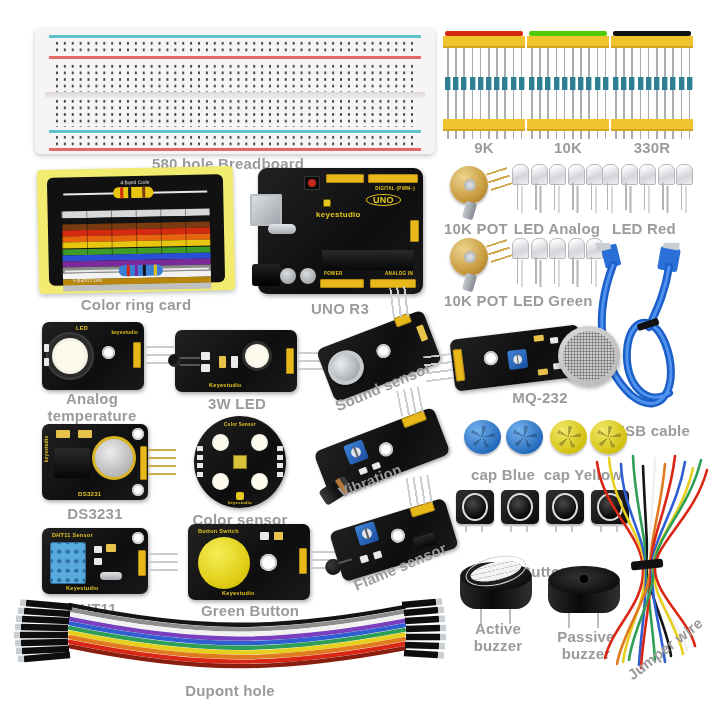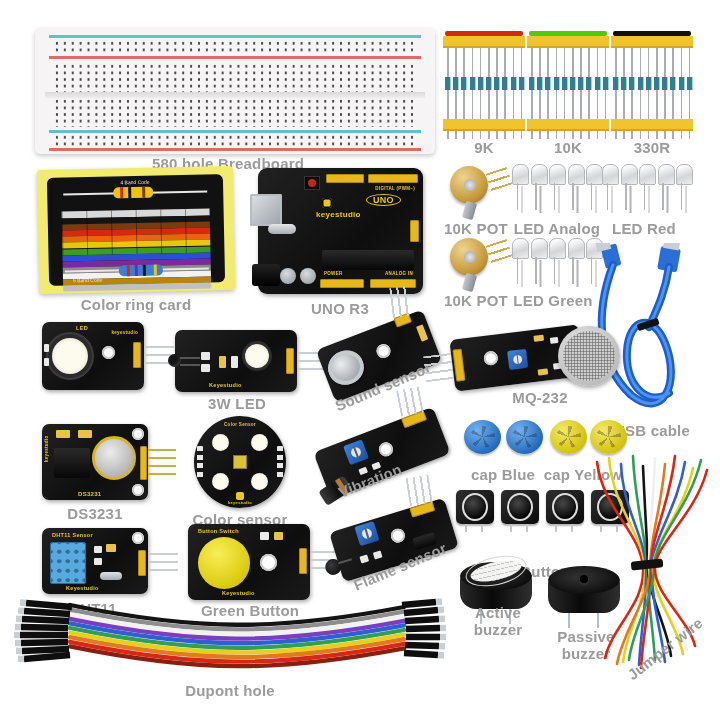--- a/index.html
+++ b/index.html
@@ -302,20 +302,21 @@
   <div class="pcb" style="left:42px;top:322px;width:102px;height:68px">
     <div class="ytext" style="left:34px;top:3px">LED</div>
     <div class="ytext" style="right:6px;top:8px;font-size:4.5px">keyestudio</div>
     <div class="wled" style="left:10px;top:16px;width:36px;height:36px;box-shadow:0 0 0 4px #2a2a2a, 0 0 0 6px #3c3c3c"></div>
     <div class="pad" style="left:2px;top:22px;width:5px;height:8px"></div>
     <div class="pad" style="left:2px;top:36px;width:5px;height:8px"></div>
     <div class="hole" style="left:60px;top:24px;width:13px;height:13px"></div>
     <div class="hdr" style="right:3px;top:20px;width:8px;height:26px"></div>
     <div class="pins-r" style="right:-30px;top:24px;width:30px;height:18px"></div>
   </div>
+  <div class="lbl" style="left:32px;top:390px;width:120px">Analog temperature</div>
 
   <div class="pcb" style="left:175px;top:330px;width:122px;height:62px">
     <div class="therm" style="left:-7px;top:24px"></div>
     <div style="position:absolute;left:5px;top:27px;width:20px;height:2px;background:#555"></div>
     <div style="position:absolute;left:5px;top:34px;width:20px;height:2px;background:#555"></div>
     <div class="pad" style="left:26px;top:22px;width:9px;height:8px"></div>
     <div class="pad" style="left:26px;top:34px;width:9px;height:8px"></div>
     <div class="pad y" style="left:44px;top:26px;width:7px;height:12px"></div>
     <div class="pad" style="left:56px;top:26px;width:7px;height:12px"></div>
     <div class="wled" style="left:70px;top:14px;width:24px;height:24px;box-shadow:0 0 0 3px #2e2e2e"></div>
@@ -437,21 +438,21 @@
     <div class="pins-u" style="right:10px;top:-28px;width:23px;height:28px;transform:rotate(8deg)"></div>
   </div>
   <div class="lbl rot" style="left:330px;top:558px;width:140px;transform:rotate(-23deg)">Flame sensor</div>
 
   <div class="buzzer" style="left:460px;top:562px">
     <div class="bz-body"></div>
     <div class="bz-top"></div>
     <div class="bz-sticker"></div>
     <div class="bz-legs"></div>
   </div>
-  <div class="lbl" style="left:458px;top:604px;width:80px">Active buzzer</div>
+  <div class="lbl" style="left:458px;top:620px;width:80px">Active buzzer</div>
   <div class="buzzer" style="left:548px;top:566px">
     <div class="bz-body"></div>
     <div class="bz-top"></div>
     <div class="bz-hole"></div>
     <div class="bz-legs"></div>
   </div>
   <div class="lbl" style="left:546px;top:628px;width:80px">Passive buzzer</div>
 
   <svg style="position:absolute;left:12px;top:597px" width="435" height="92" viewBox="0 0 435 92">
     <g fill="none" stroke-linecap="round" stroke-width="4.3">

